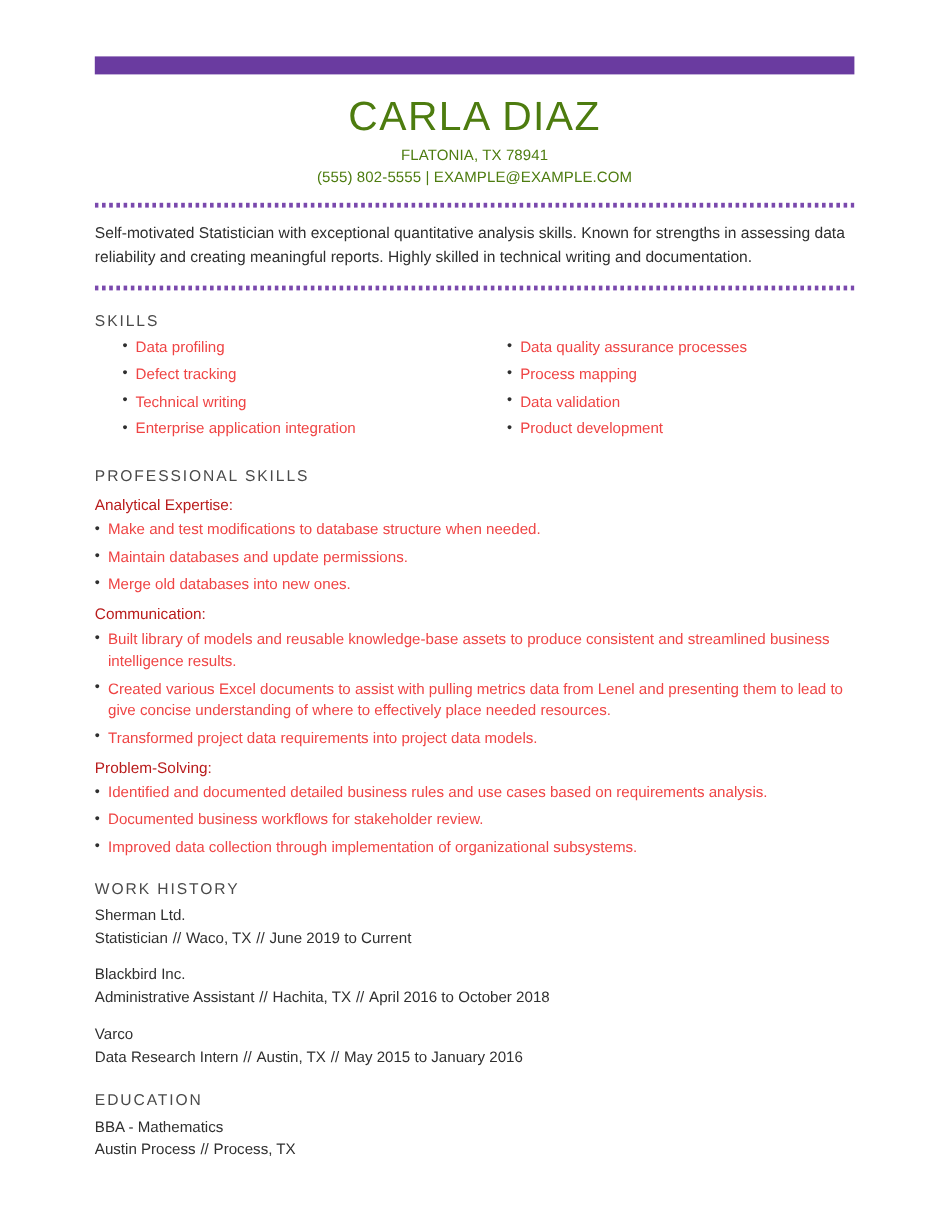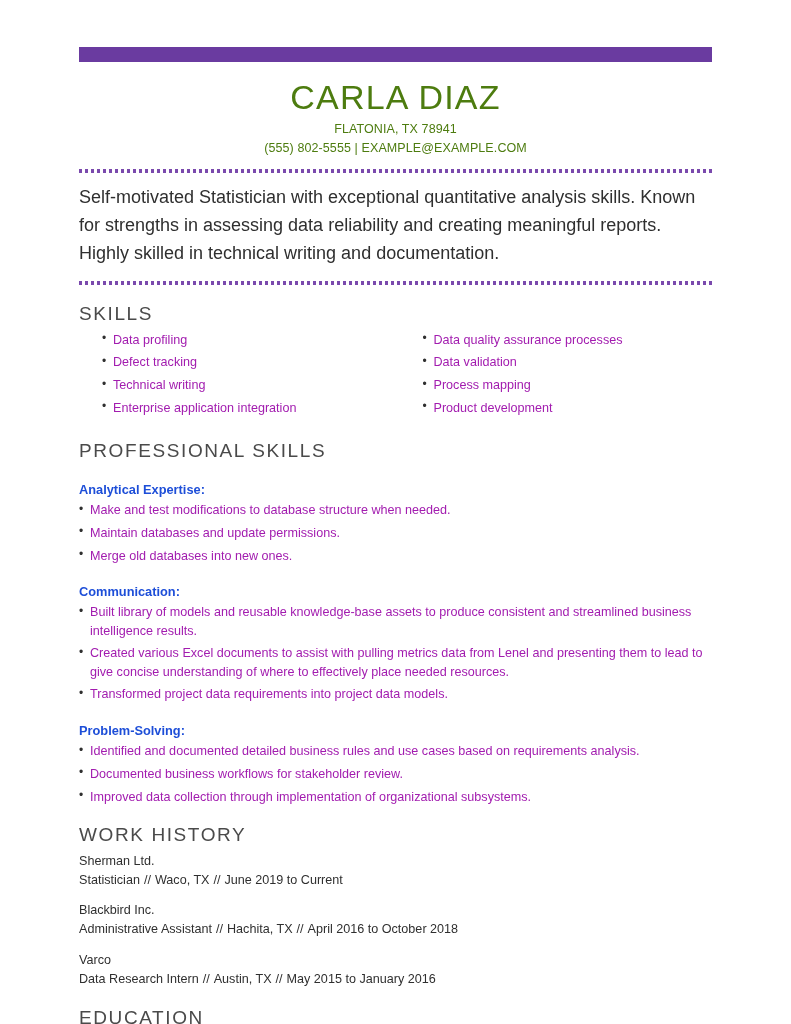--- a/index.html
+++ b/index.html
@@ -70,33 +70,33 @@
     margin: 13px 0 0 0;
     background-image:
       linear-gradient(to right, #7a49ad 0px, #7a49ad 3px, rgba(255,255,255,0) 3px, rgba(255,255,255,0) 6px);
     background-size: 6px 4px;
     background-repeat: repeat-x;
     background-position: left center;
   }
 
   
   .summary {
-    font-size: 18px;
+    font-size: 13px;
     line-height: 1.55;
     color: #2f2f2f;
     margin-top: 11px;
     text-align: left;
   }
 
   
   .section {
     margin-top: 18px;
   }
   .section-title {
-    font-size: 19px;
+    font-size: 13px;
     font-weight: 400;
     letter-spacing: 1.6px;
     color: #4a4a4a;
     line-height: 1.2;
     margin-bottom: 5px;
   }
 
   
   .skills-columns {
     display: flex;
@@ -112,39 +112,39 @@
 
   ul.bullets {
     list-style: none;
     margin: 0;
     padding: 0;
   }
   ul.bullets > li {
     position: relative;
     font-size: 12.6px;
     line-height: 1.45;
-    color: #a21caf;
+    color: #ef4444;
     padding-left: 11px;
     margin-bottom: 4.5px;
   }
   ul.bullets > li::before {
     content: "\2022";
     position: absolute;
     left: 0;
     top: -0.5px;
     font-size: 12px;
     color: #2f2f2f;
   }
 
   
   .group-title {
     font-size: 12.8px;
-    font-weight: bold;
-    color: #1d4ed8;
-    margin-top: 18px;
+    font-weight: normal;
+    color: #b91c1c;
+    margin-top: 7px;
     margin-bottom: 2px;
     line-height: 1.45;
   }
   .group-bullets {
     padding-left: 26px;
     margin-bottom: 1px;
   }
   .group-bullets > li {
     margin-bottom: 2.5px;
     line-height: 1.5;
@@ -206,22 +206,22 @@
           <ul class="bullets">
             <li>Data profiling</li>
             <li>Defect tracking</li>
             <li>Technical writing</li>
             <li>Enterprise application integration</li>
           </ul>
         </div>
         <div class="skills-col right">
           <ul class="bullets">
             <li>Data quality assurance processes</li>
+            <li>Process mapping</li>
             <li>Data validation</li>
-            <li>Process mapping</li>
             <li>Product development</li>
           </ul>
         </div>
       </div>
     </div>
 
     <div class="section">
       <div class="section-title">PROFESSIONAL SKILLS</div>
 
       <div>

